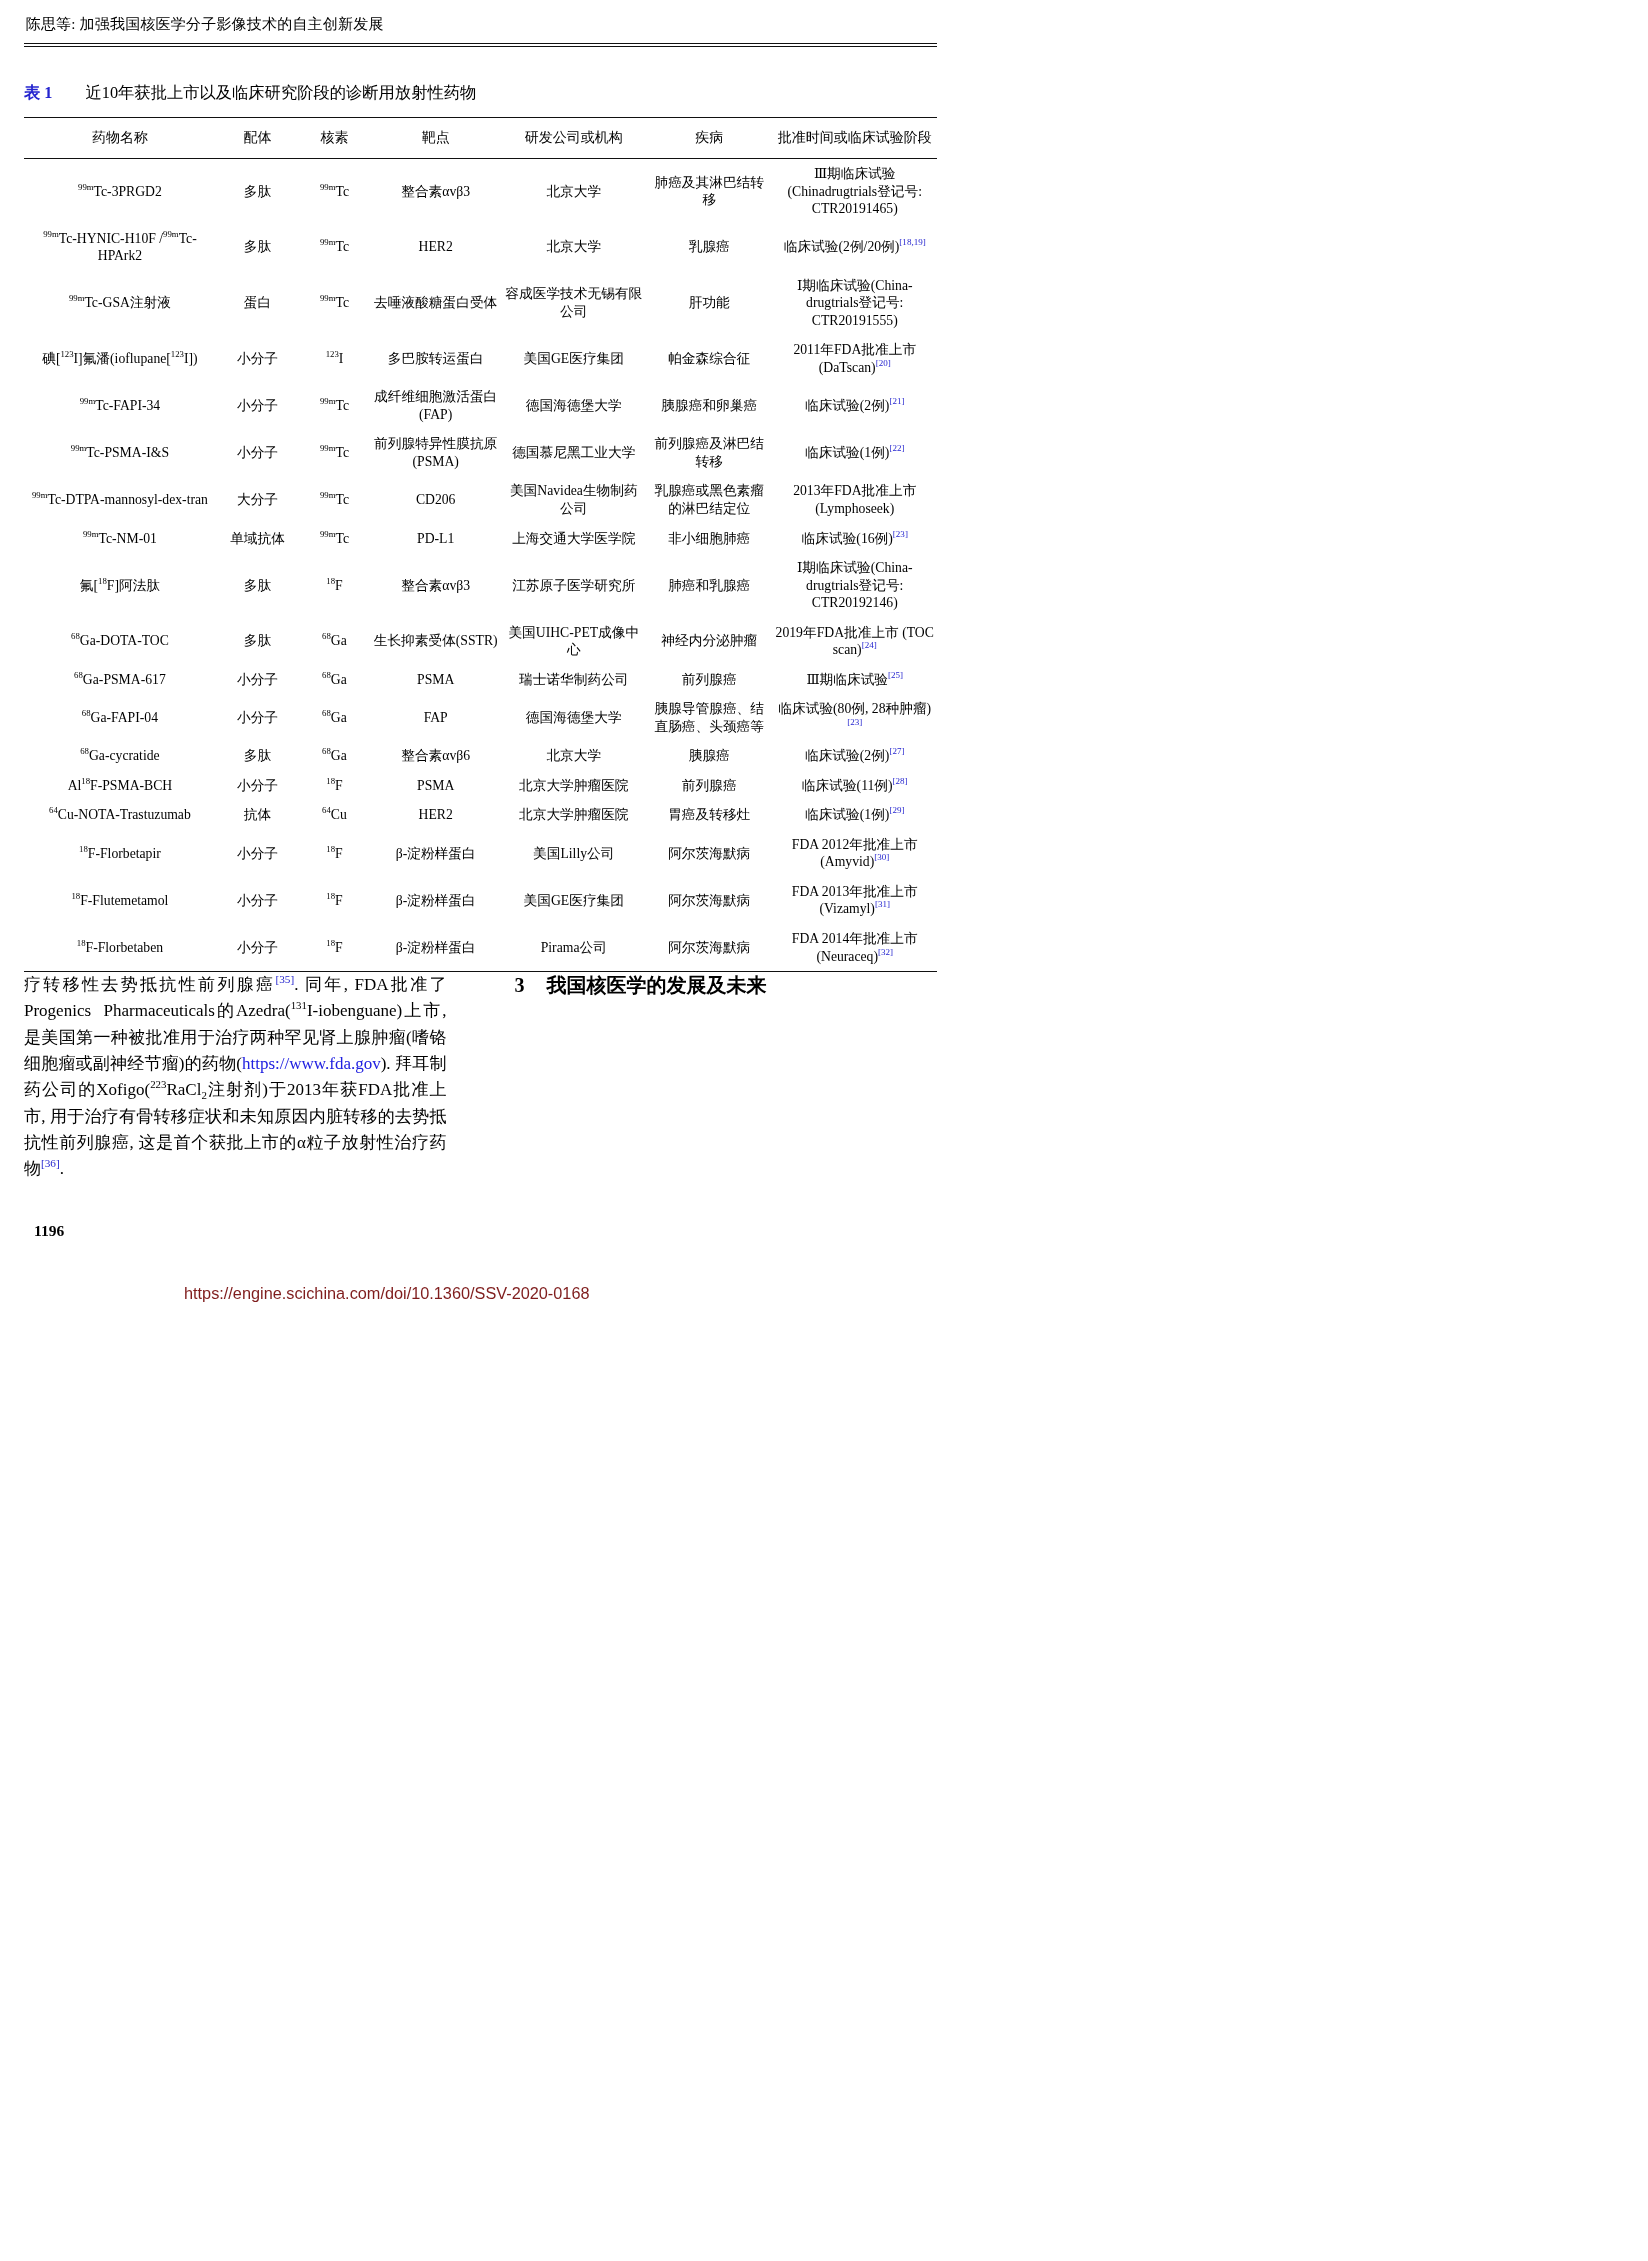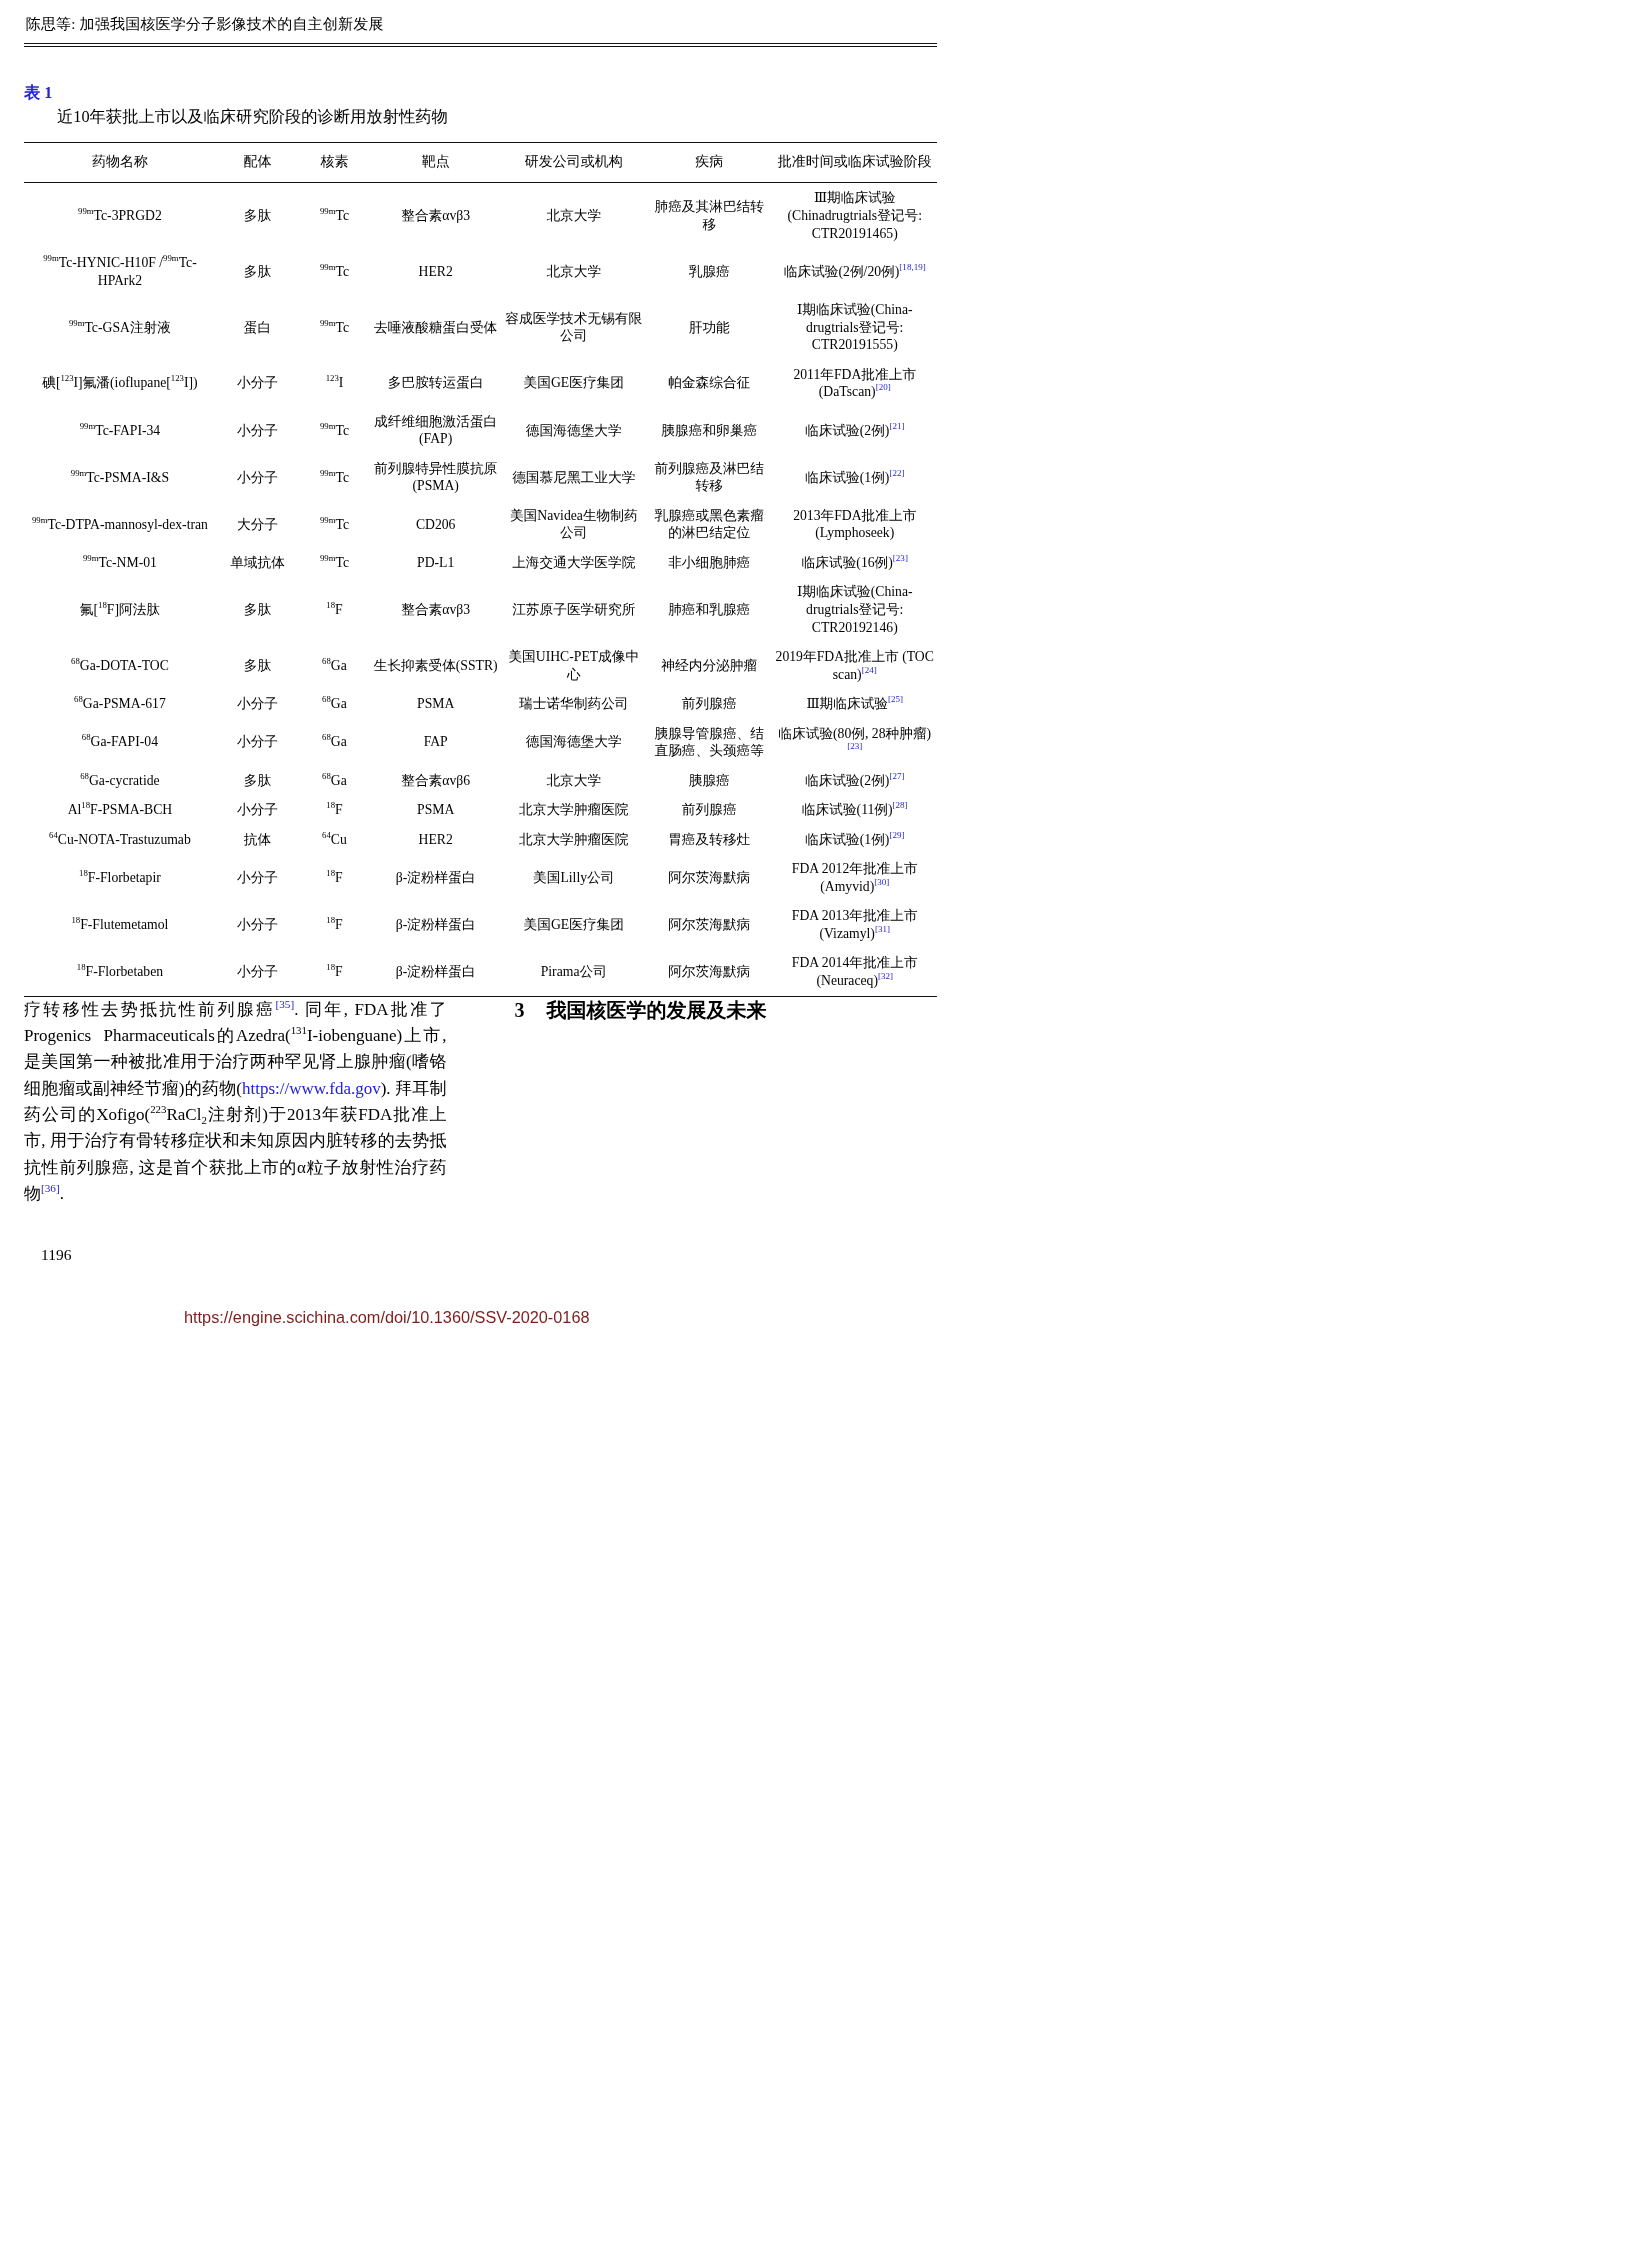--- a/index.html
+++ b/index.html
@@ -31,23 +31,22 @@
     border-top: 1.9px solid #111;
     border-bottom: 0.9px solid #111;
     height: 1.7px;
     margin: 0 0 0 0;
   }
 
   
   .caption-block { margin-top: 34px; }
   .cap-line {
     display: flex;
-    align-items: flex-start;
+    align-items: center;
     line-height: 1.5;
-    flex-direction: column;
   }
   .cap-label {
     color: #2525cf;
     font-weight: bold;
     white-space: nowrap;
   }
   .cap-cn .cap-label { font-size: 16.3px; }
   .cap-cn .cap-text {
     font-size: 16.3px;
     margin-left: 33px;
@@ -127,22 +126,23 @@
 
   
   .footer {
     margin-top: 39px;
     position: relative;
     height: 94px;
   }
   .pageno {
     font-size: 15.5px;
     position: absolute;
-    left: 17px;
+    left: 10px;
     top: 0;
+    font-weight: bold;
   }
   .watermark {
     position: absolute;
     left: 160px;
     top: 62px;
     font-family: "Liberation Sans", "DejaVu Sans", sans-serif;
     font-size: 16.3px;
     color: #7f1d1d;
     white-space: nowrap;
   }

